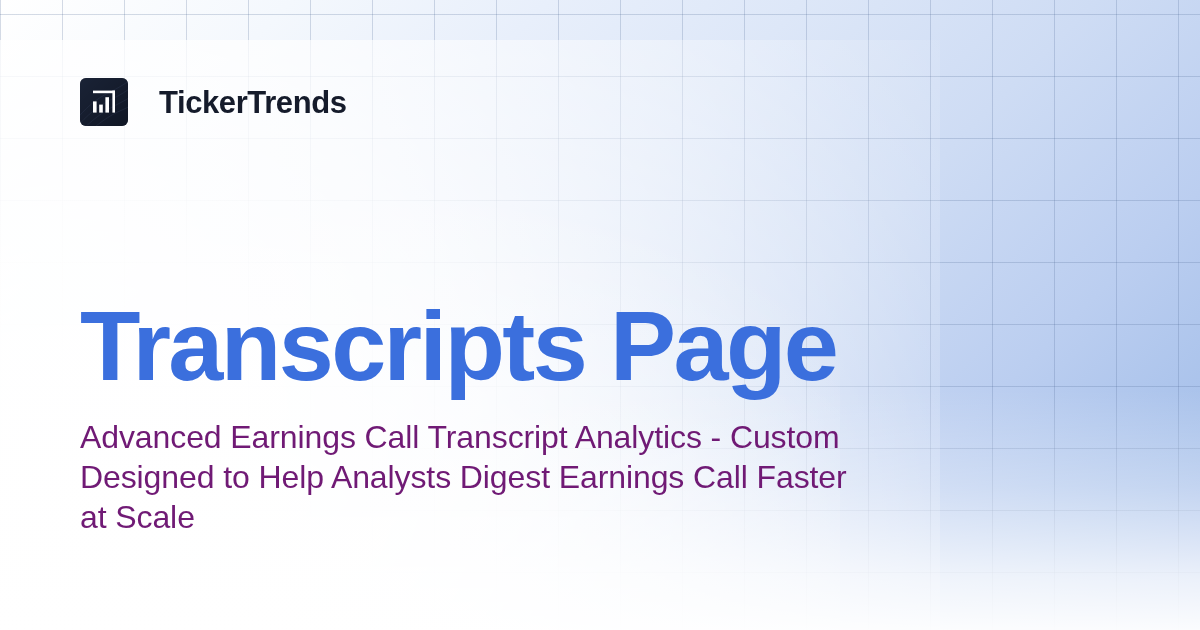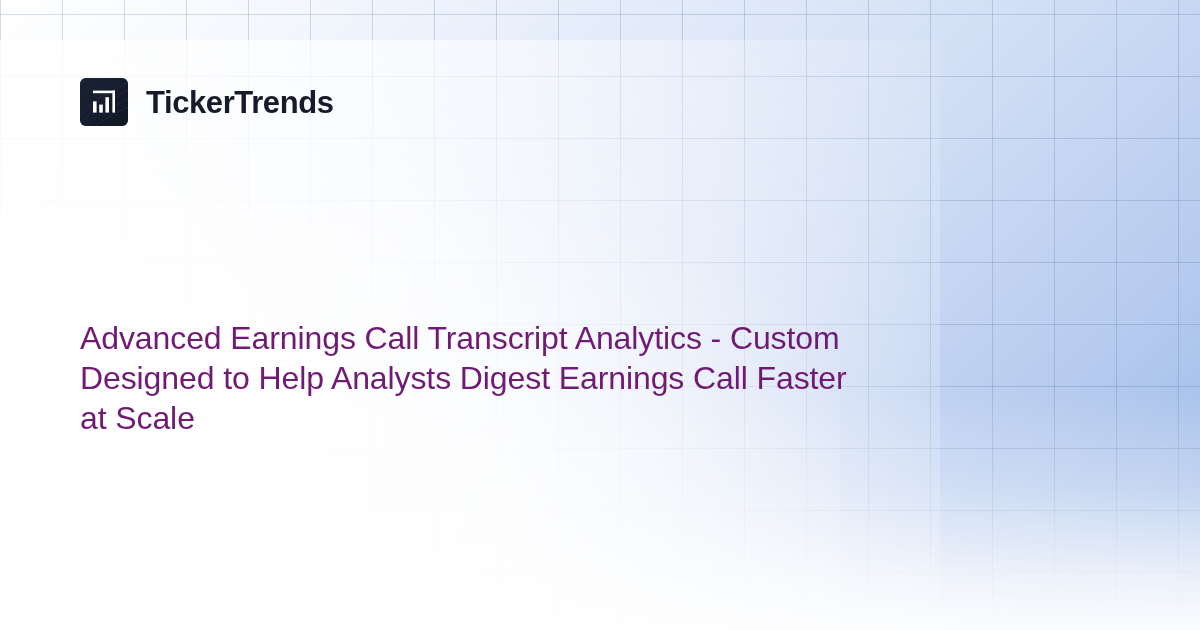--- a/index.html
+++ b/index.html
@@ -98,21 +98,21 @@
     inset:0;
   }
 
   
   .brand {
     position:absolute;
     left:80px;
     top:78px;
     display:flex;
     align-items:center;
-    gap:18px;
+    gap:31px;
   }
 
   .brand-mark {
     position:relative;
     width:48px;
     height:48px;
     border-radius:6px;
     background:#141b2b;
     overflow:hidden;
     display:flex;
@@ -206,17 +206,18 @@
           <rect x="4" y="14.4" width="3.6" height="11.2" fill="#ffffff"></rect>
           <rect x="10.2" y="17.6" width="3.6" height="8" fill="#ffffff"></rect>
           <rect x="16.4" y="10.2" width="3.6" height="15.4" fill="#ffffff"></rect>
         </svg>
       </div>
 
       <div class="brand-name">TickerTrends</div>
     </div>
 
     <div class="headline-block">
+      <h1 class="page-title">Transcripts Page</h1>
       <p class="page-subtitle">Advanced Earnings Call Transcript Analytics - Custom Designed to Help Analysts Digest Earnings Call Faster at Scale</p>
     </div>
 
   </div>
 </div>
 
 </body></html>

